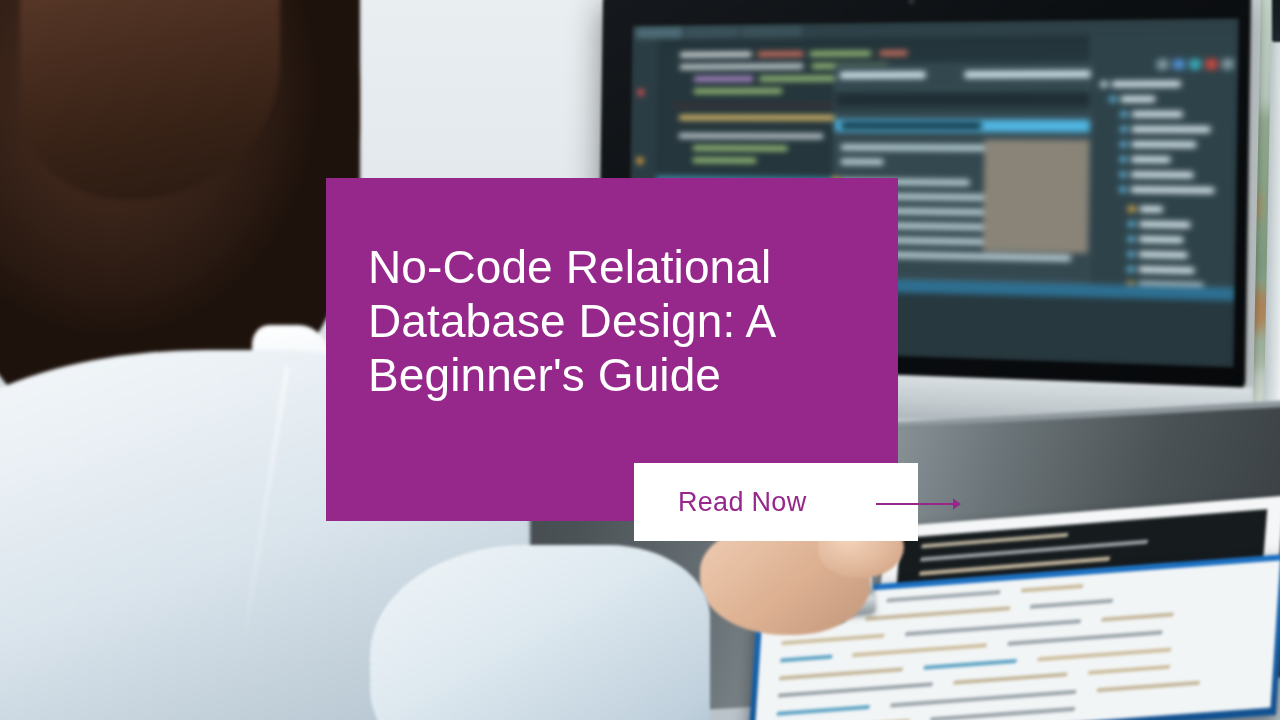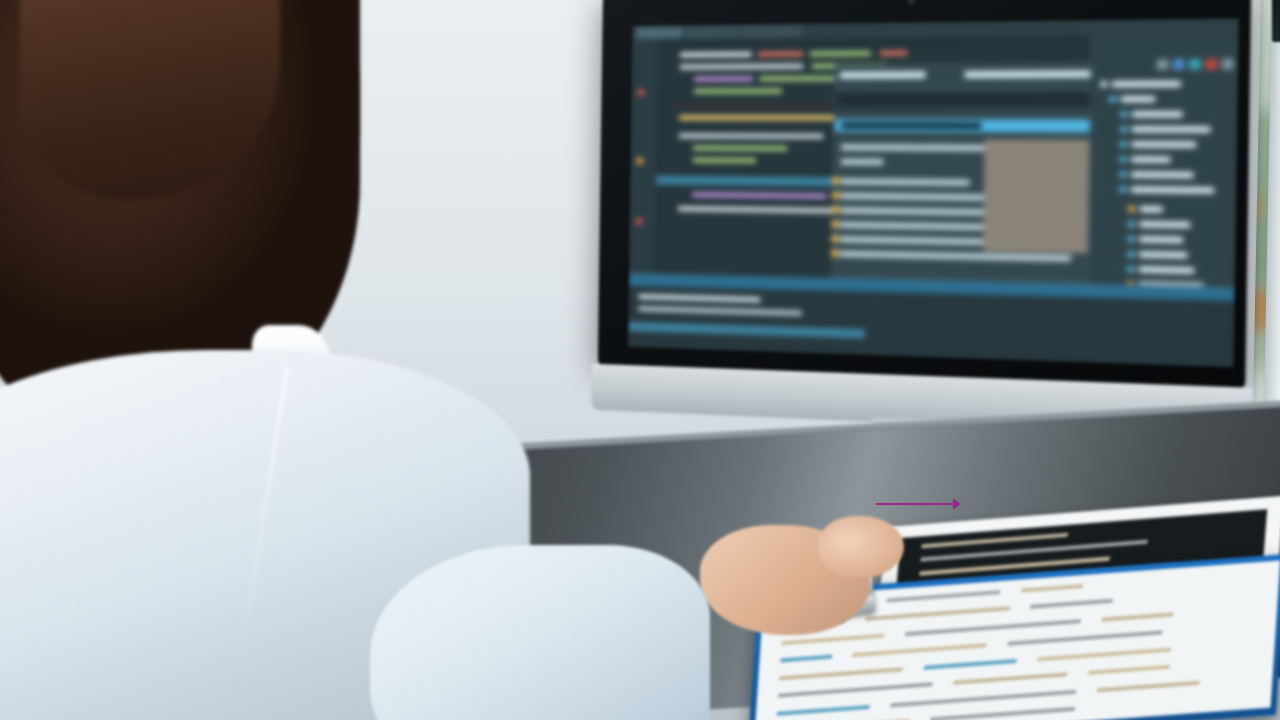--- a/index.html
+++ b/index.html
@@ -512,20 +512,28 @@
       </div>
       <div class="shirt-seam"></div>
     </div>
     <div class="forearm soft"></div>
     <div class="fist soft"></div>
     <div class="sleeve soft">
       <div class="sleeve-stripes"></div>
     </div>
   </div>
 
-
+  <div class="purple-card">
+    <div class="card-title">No-Code Relational
+Database Design: A
+Beginner's Guide</div>
+  </div>
+
+  <div class="cta">
+    <span class="cta-label">Read Now</span>
+  </div>
 
   <svg class="cta-arrow" viewBox="0 0 86 20">
     <line x1="1" y1="10" x2="78" y2="10" stroke="#96288c" stroke-width="2.2"></line>
     <polygon points="78,4.5 86,10 78,15.5" fill="#96288c"></polygon>
   </svg>
 
 </div>
 
 </body></html>

